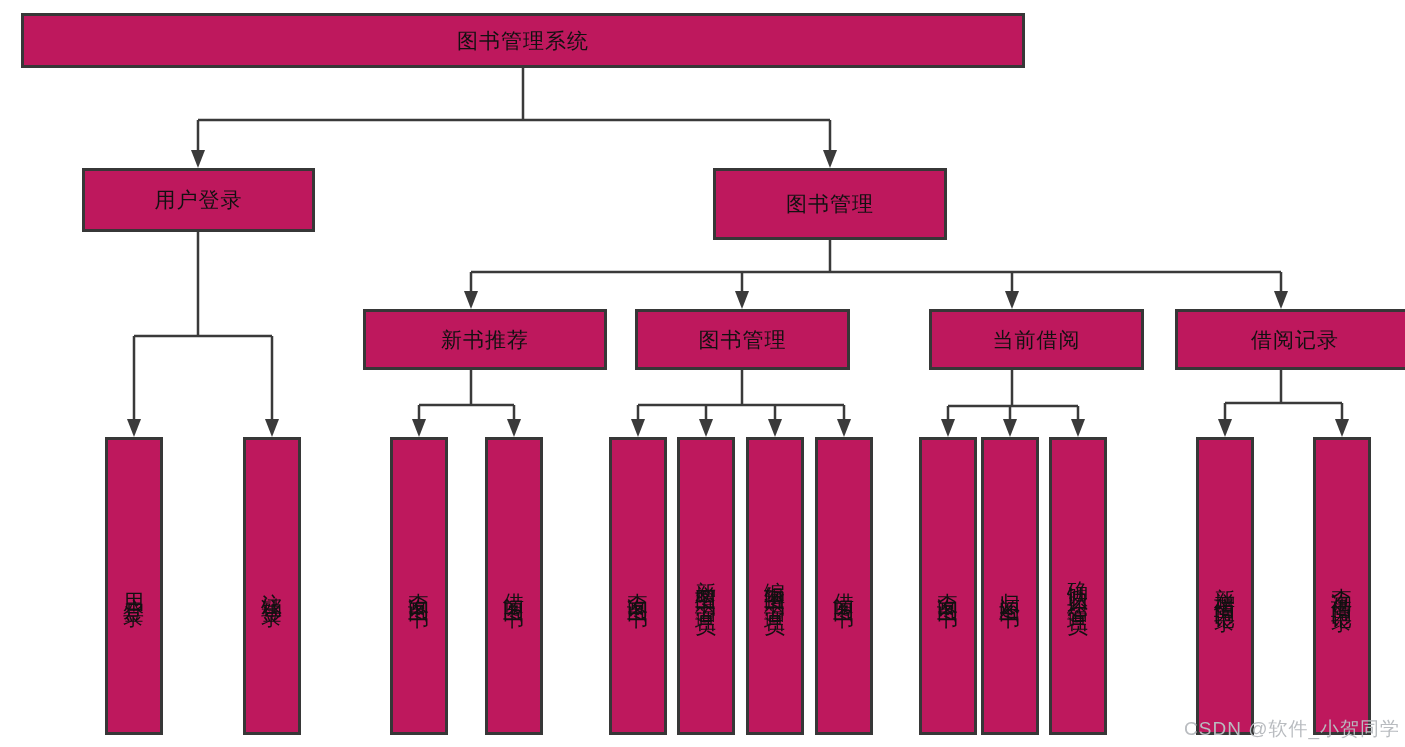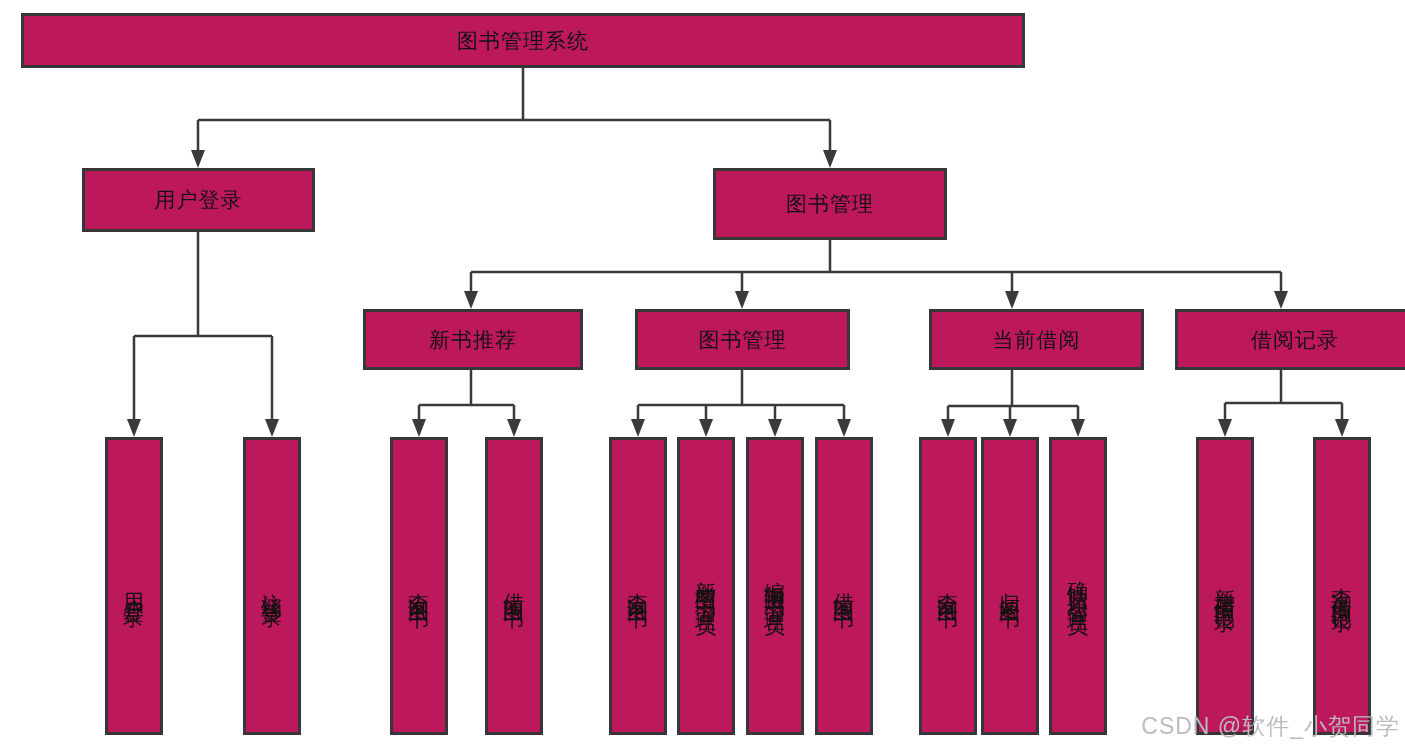--- a/index.html
+++ b/index.html
@@ -41,21 +41,21 @@
     font-size: 21px;
     letter-spacing: 5px;
     line-height: 1;
     white-space: nowrap;
   }
 
   .watermark {
     position: absolute;
     right: 5px;
     bottom: 5px;
-    font-size: 23px;
+    font-size: 19px;
     color: #b9bcc0;
     letter-spacing: 1px;
     z-index: 5;
     user-select: none;
   }
 </style>
 </head>
 <body>
 
 <div class="canvas">
@@ -104,21 +104,21 @@
     <span>图书管理系统</span>
   </div>
 
   <div class="node hbox" style="left:82px; top:168px; width:233px; height:64px;">
     <span>用户登录</span>
   </div>
   <div class="node hbox" style="left:713px; top:168px; width:234px; height:72px;">
     <span>图书管理</span>
   </div>
 
-  <div class="node hbox" style="left:363px; top:309px; width:220px; height:61px;">
+  <div class="node hbox" style="left:363px; top:309px; width:244px; height:61px;">
     <span>新书推荐</span>
   </div>
   <div class="node hbox" style="left:635px; top:309px; width:215px; height:61px;">
     <span>图书管理</span>
   </div>
   <div class="node hbox" style="left:905px; top:309px; width:215px; height:61px;margin-left:24px;">
     <span>当前借阅</span>
   </div>
   <div class="node hbox" style="left:1175px; top:309px; width:240px; height:61px;">
     <span>借阅记录</span>

